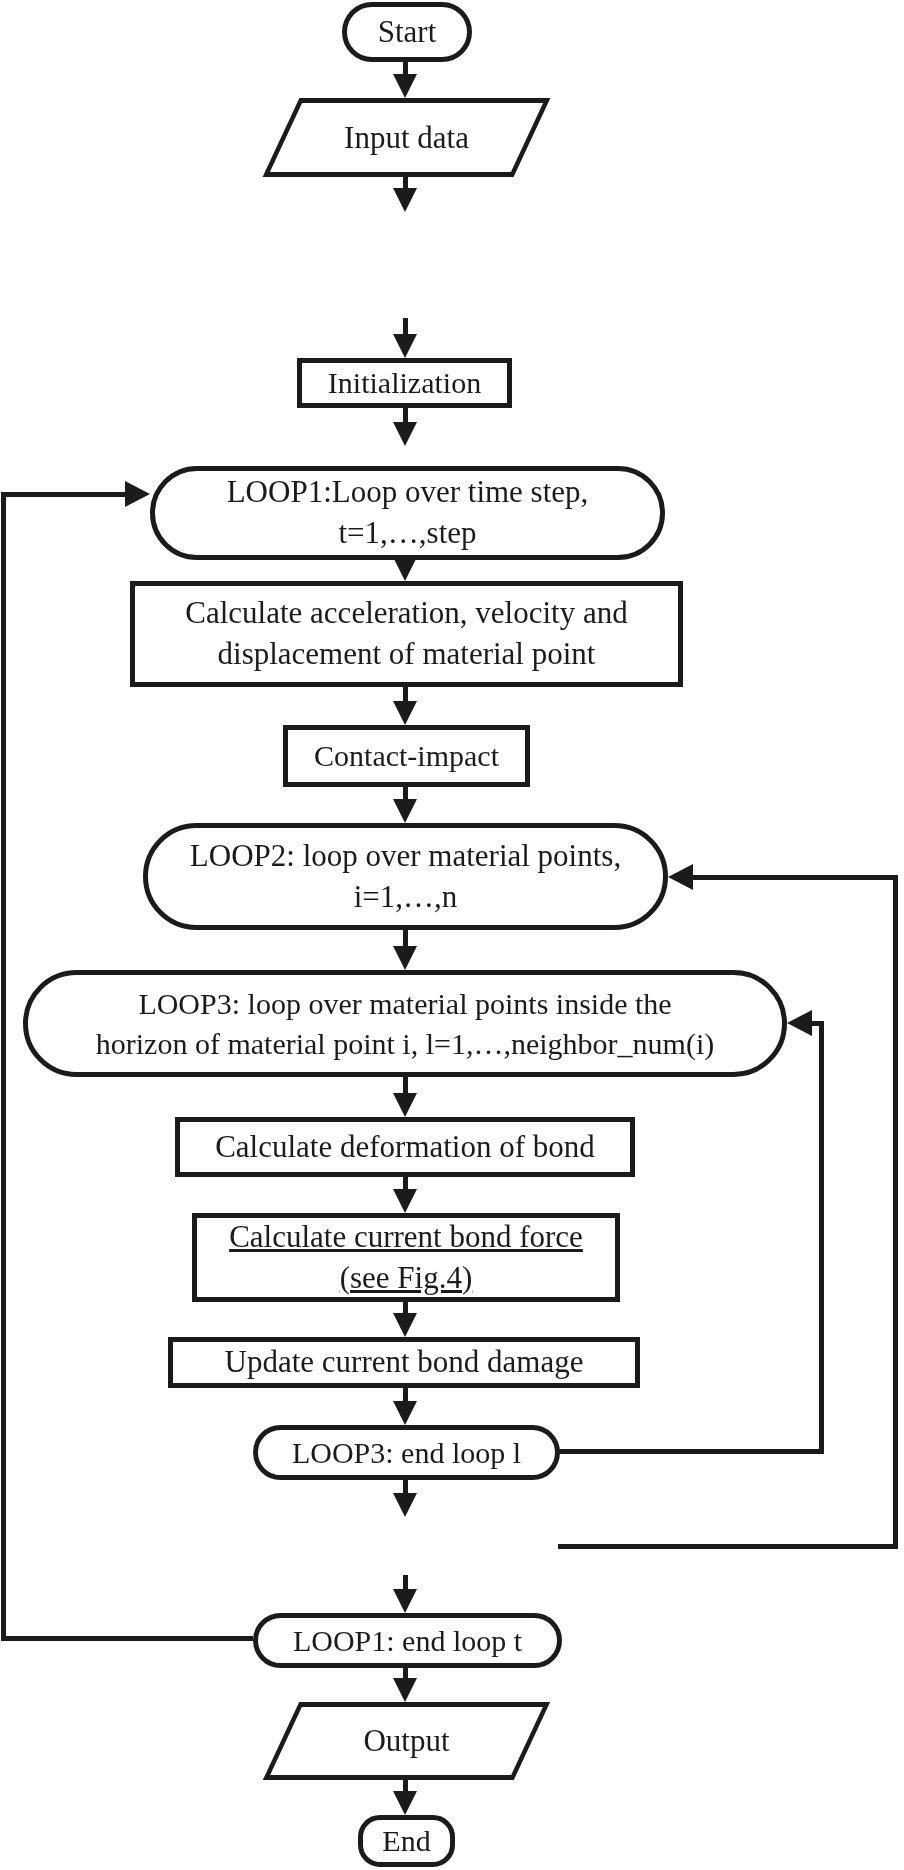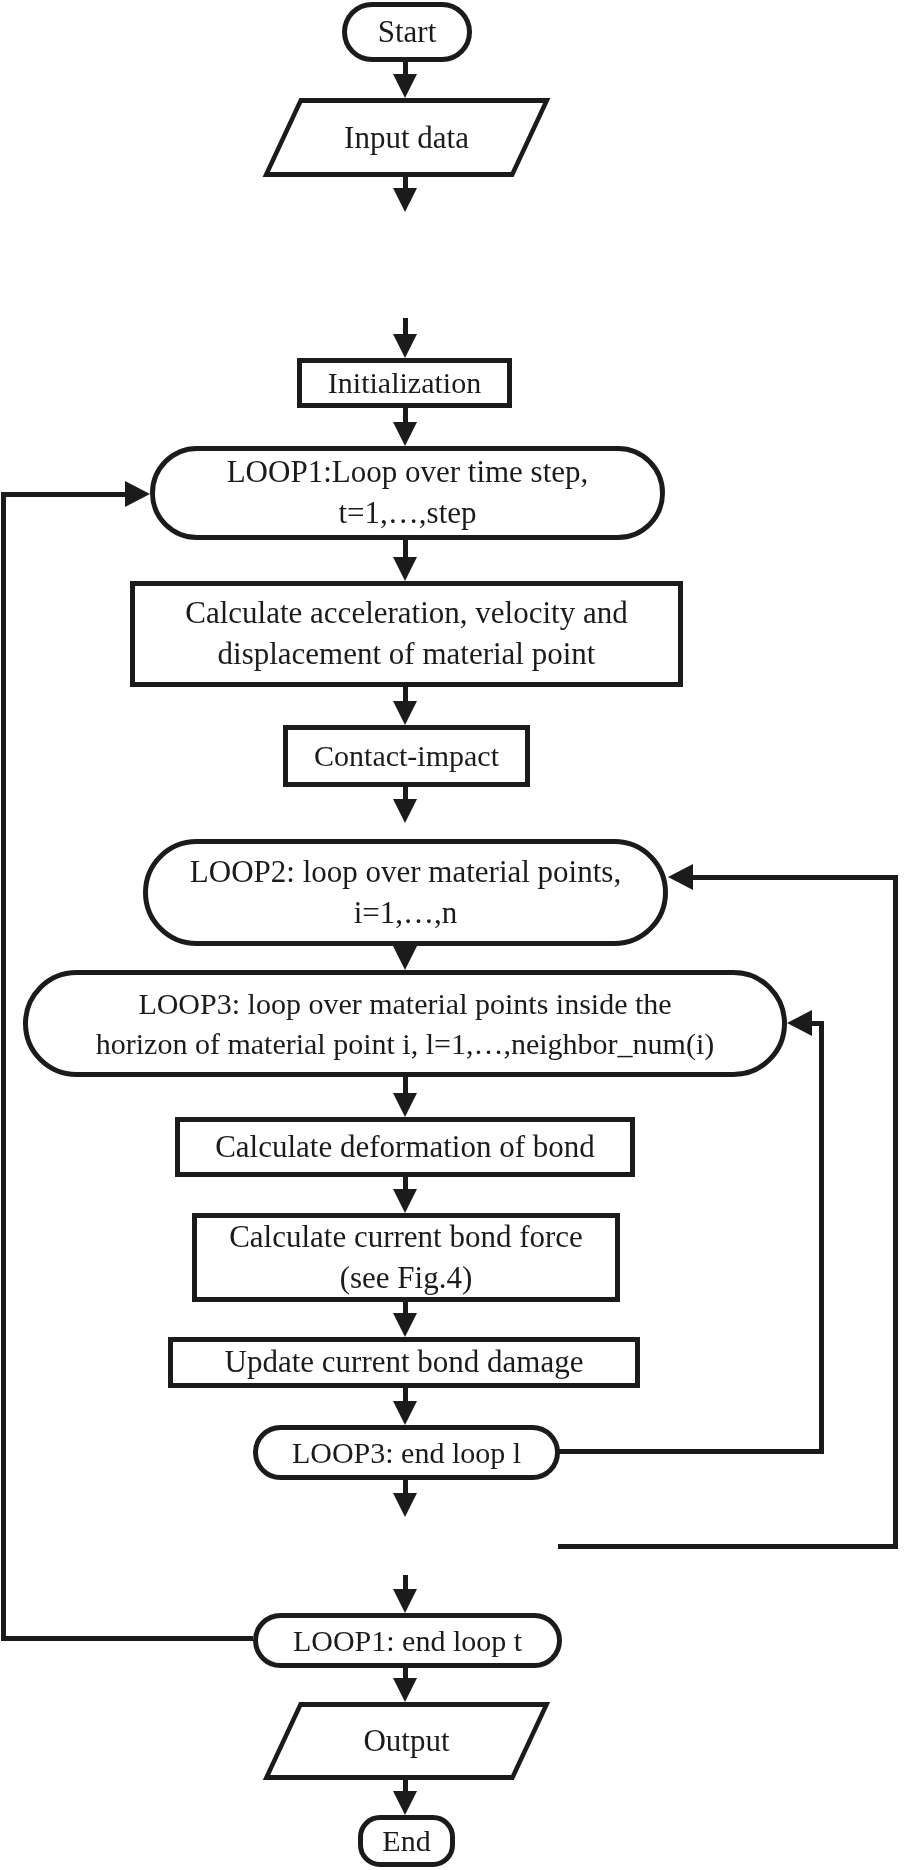--- a/index.html
+++ b/index.html
@@ -88,37 +88,37 @@
   <div class="node pill" style="left:342px;top:2px;width:130px;height:60px;">Start</div>
 
   <div class="para-wrap" style="left:263px;top:98px;width:287px;height:79px;">
     <div class="para-bg" style="left:18px;width:251px;"></div>
     <div class="para-label">Input data</div>
   </div>
 
 
   <div class="node fs30" style="left:297px;top:358px;width:215px;height:50px;">Initialization</div>
 
-  <div class="node pill" style="left:150px;top:446px;width:515px;height:94px;">LOOP1:Loop over time step,
+  <div class="node pill" style="left:150px;top:466px;width:515px;height:94px;">LOOP1:Loop over time step,
 t=1,…,step</div>
 
   <div class="node fs30" style="left:283px;top:725px;width:247px;height:62px;">Contact-impact</div>
 
   <div class="node" style="left:130px;top:581px;width:553px;height:106px;">Calculate acceleration, velocity and
 displacement of material point</div>
 
-  <div class="node pill" style="left:143px;top:823px;width:525px;height:107px;margin-top:16px;">LOOP2: loop over material points,
+  <div class="node pill" style="left:143px;top:823px;width:525px;height:107px;">LOOP2: loop over material points,
 i=1,…,n</div>
 
   <div class="node pill fs30" style="left:23px;top:970px;width:764px;height:107px;">LOOP3: loop over material points inside the
 horizon of material point i, l=1,…,neighbor_num(i)</div>
 
   <div class="node" style="left:175px;top:1117px;width:460px;height:60px;">Calculate deformation of bond</div>
 
-  <div class="node" style="left:192px;top:1213px;width:428px;height:89px;">Calculate current bond force
+  <div class="node" style="left:192px;top:1213px;width:428px;height:89px;text-decoration:underline;">Calculate current bond force
 (see Fig.4)</div>
 
   <div class="node" style="left:168px;top:1337px;width:472px;height:51px;">Update current bond damage</div>
 
   <div class="node pill fs30" style="left:253px;top:1425px;width:307px;height:55px;">LOOP3: end loop l</div>
 
 
   <div class="node pill fs30" style="left:253px;top:1613px;width:309px;height:55px;">LOOP1: end loop t</div>
 
   <div class="para-wrap" style="left:263px;top:1702px;width:287px;height:78px;">

